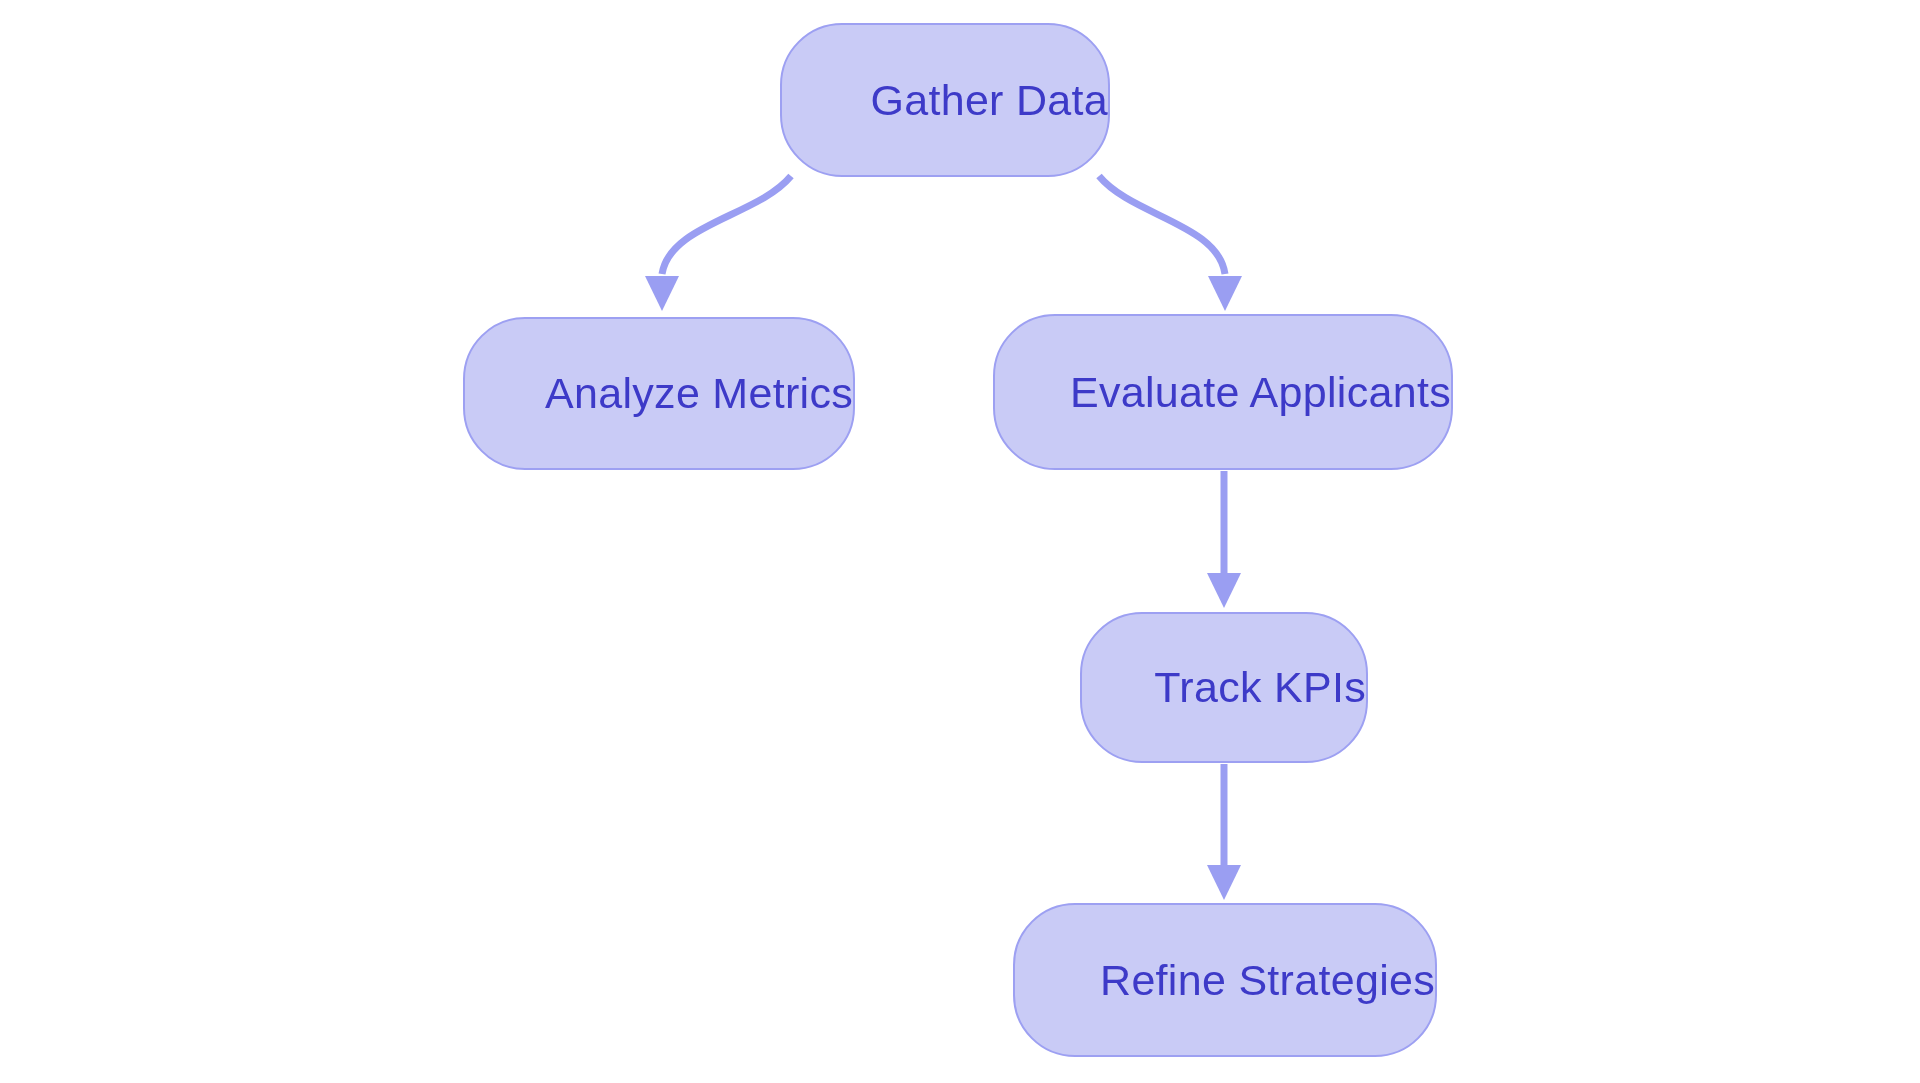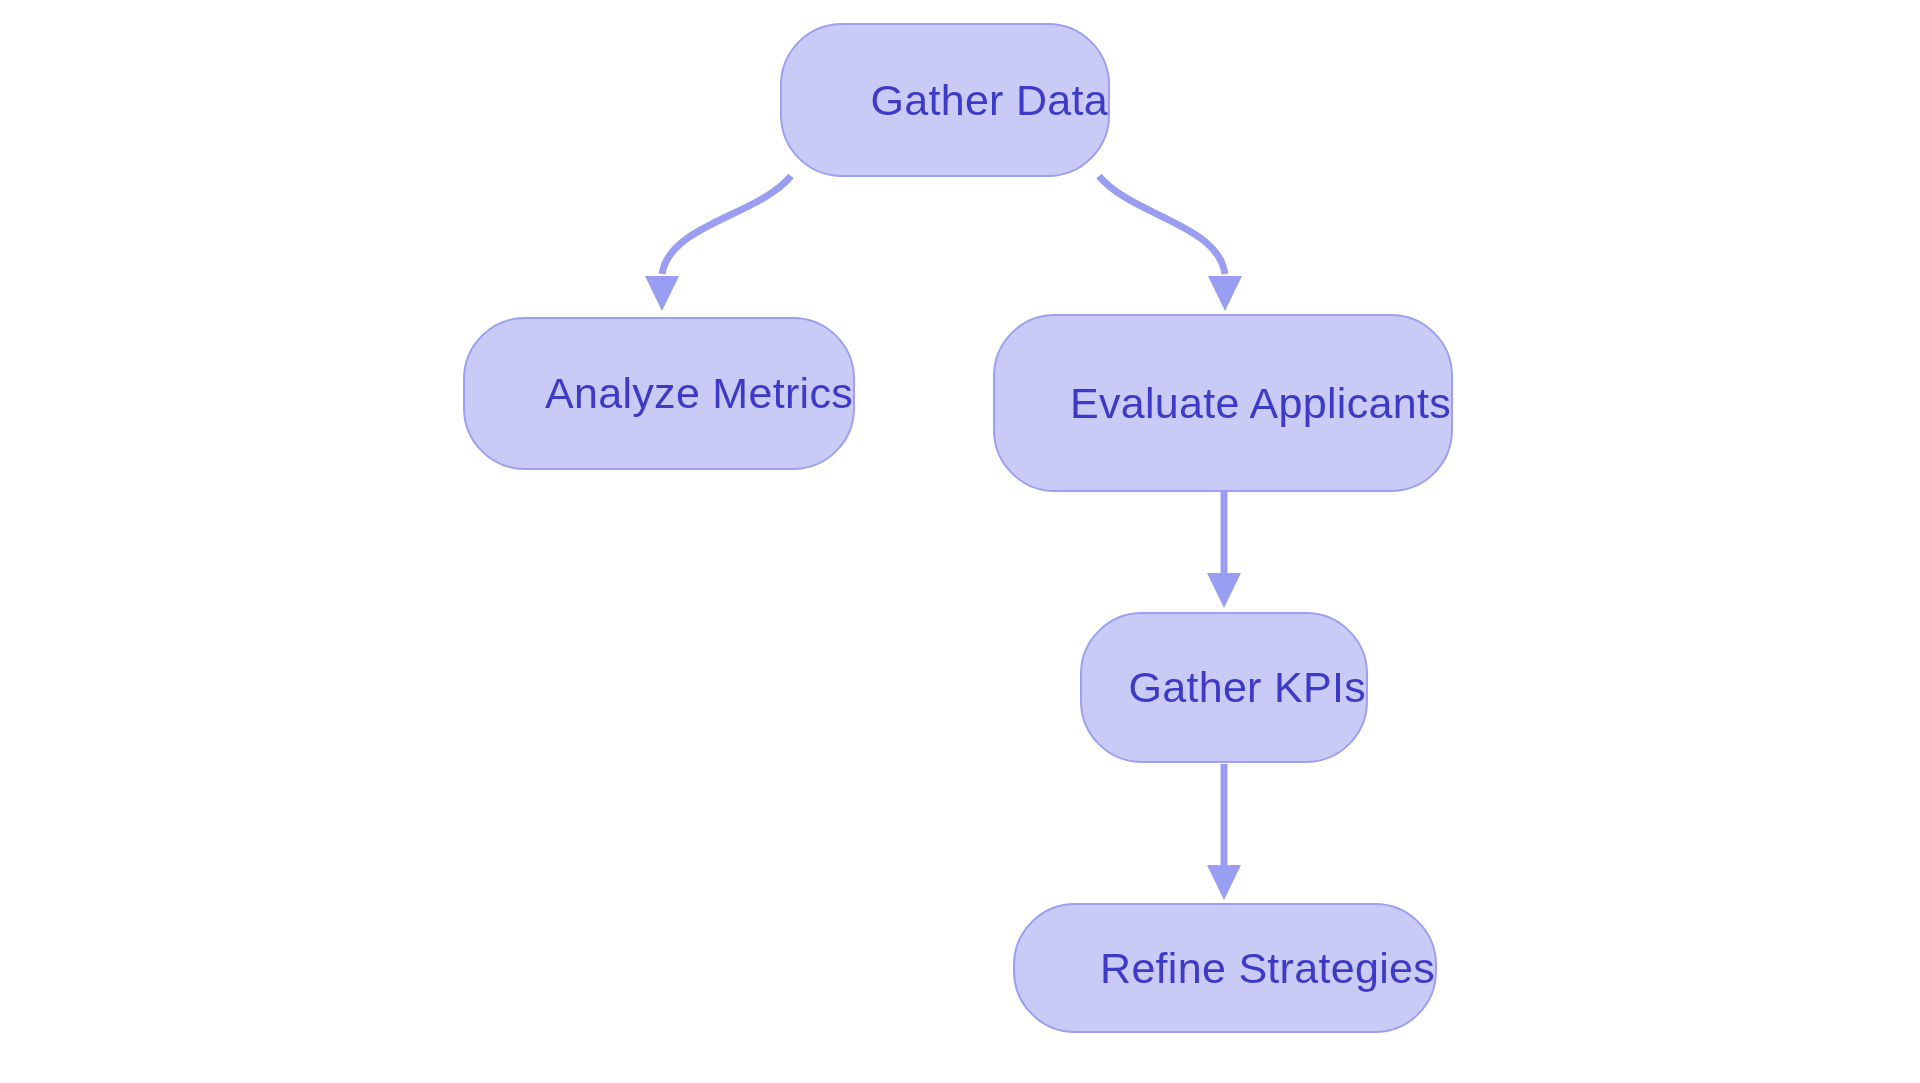--- a/index.html
+++ b/index.html
@@ -77,25 +77,25 @@
   </svg>
 
   <div class="node" style="left: 780px; top: 23px; width: 330px; height: 154px;">
     <span class="node-label">Gather Data</span>
   </div>
 
   <div class="node" style="left: 463px; top: 317px; width: 392px; height: 153px;">
     <span class="node-label">Analyze Metrics</span>
   </div>
 
-  <div class="node" style="left: 993px; top: 314px; width: 460px; height: 178px;">
+  <div class="node" style="left: 993px; top: 314px; width: 460px; height: 156px;">
     <span class="node-label">Evaluate Applicants</span>
   </div>
 
   <div class="node" style="left: 1080px; top: 612px; width: 288px; height: 151px;">
-    <span class="node-label">Gather KPIs</span>
+    <span class="node-label">Track KPIs</span>
   </div>
 
-  <div class="node" style="left: 1013px; top: 903px; width: 424px; height: 130px;">
+  <div class="node" style="left: 1013px; top: 903px; width: 424px; height: 154px;">
     <span class="node-label">Refine Strategies</span>
   </div>
 
 </div>
 
 </body></html>

